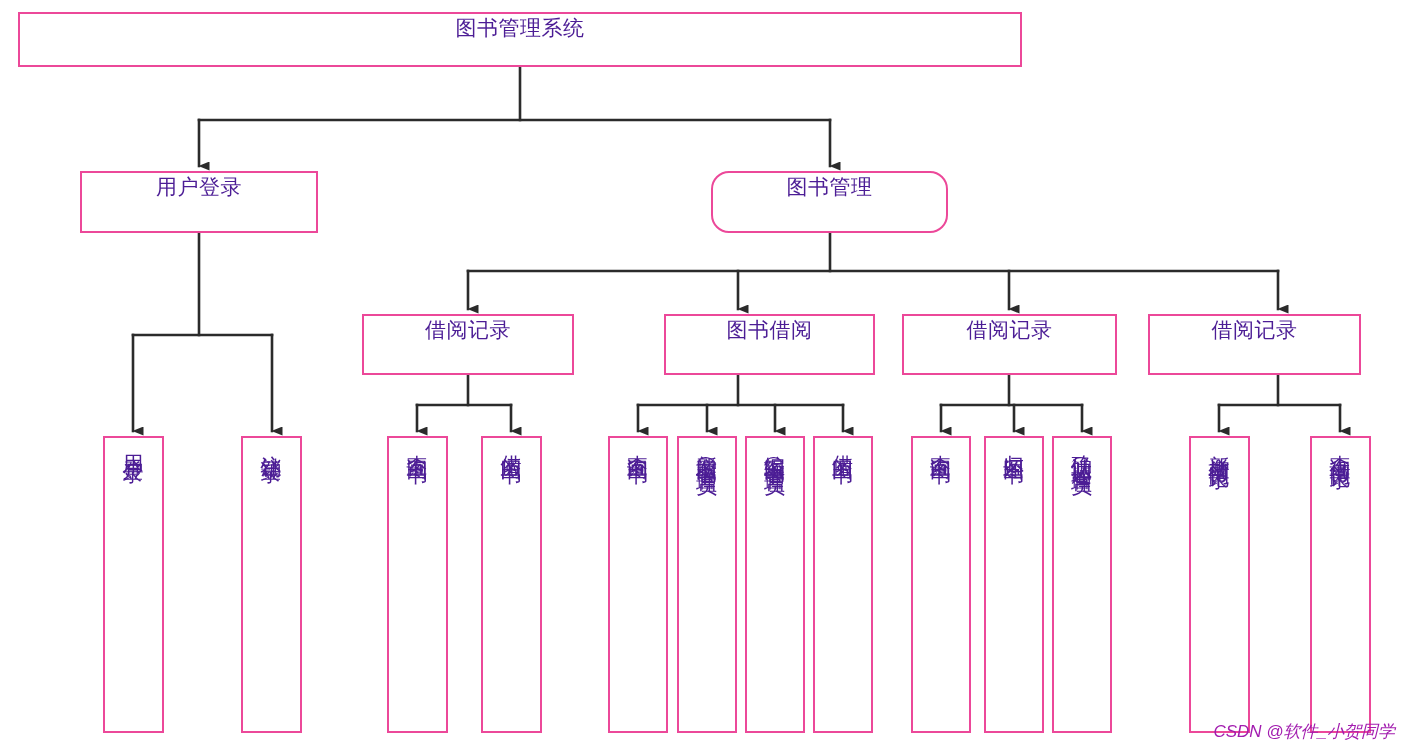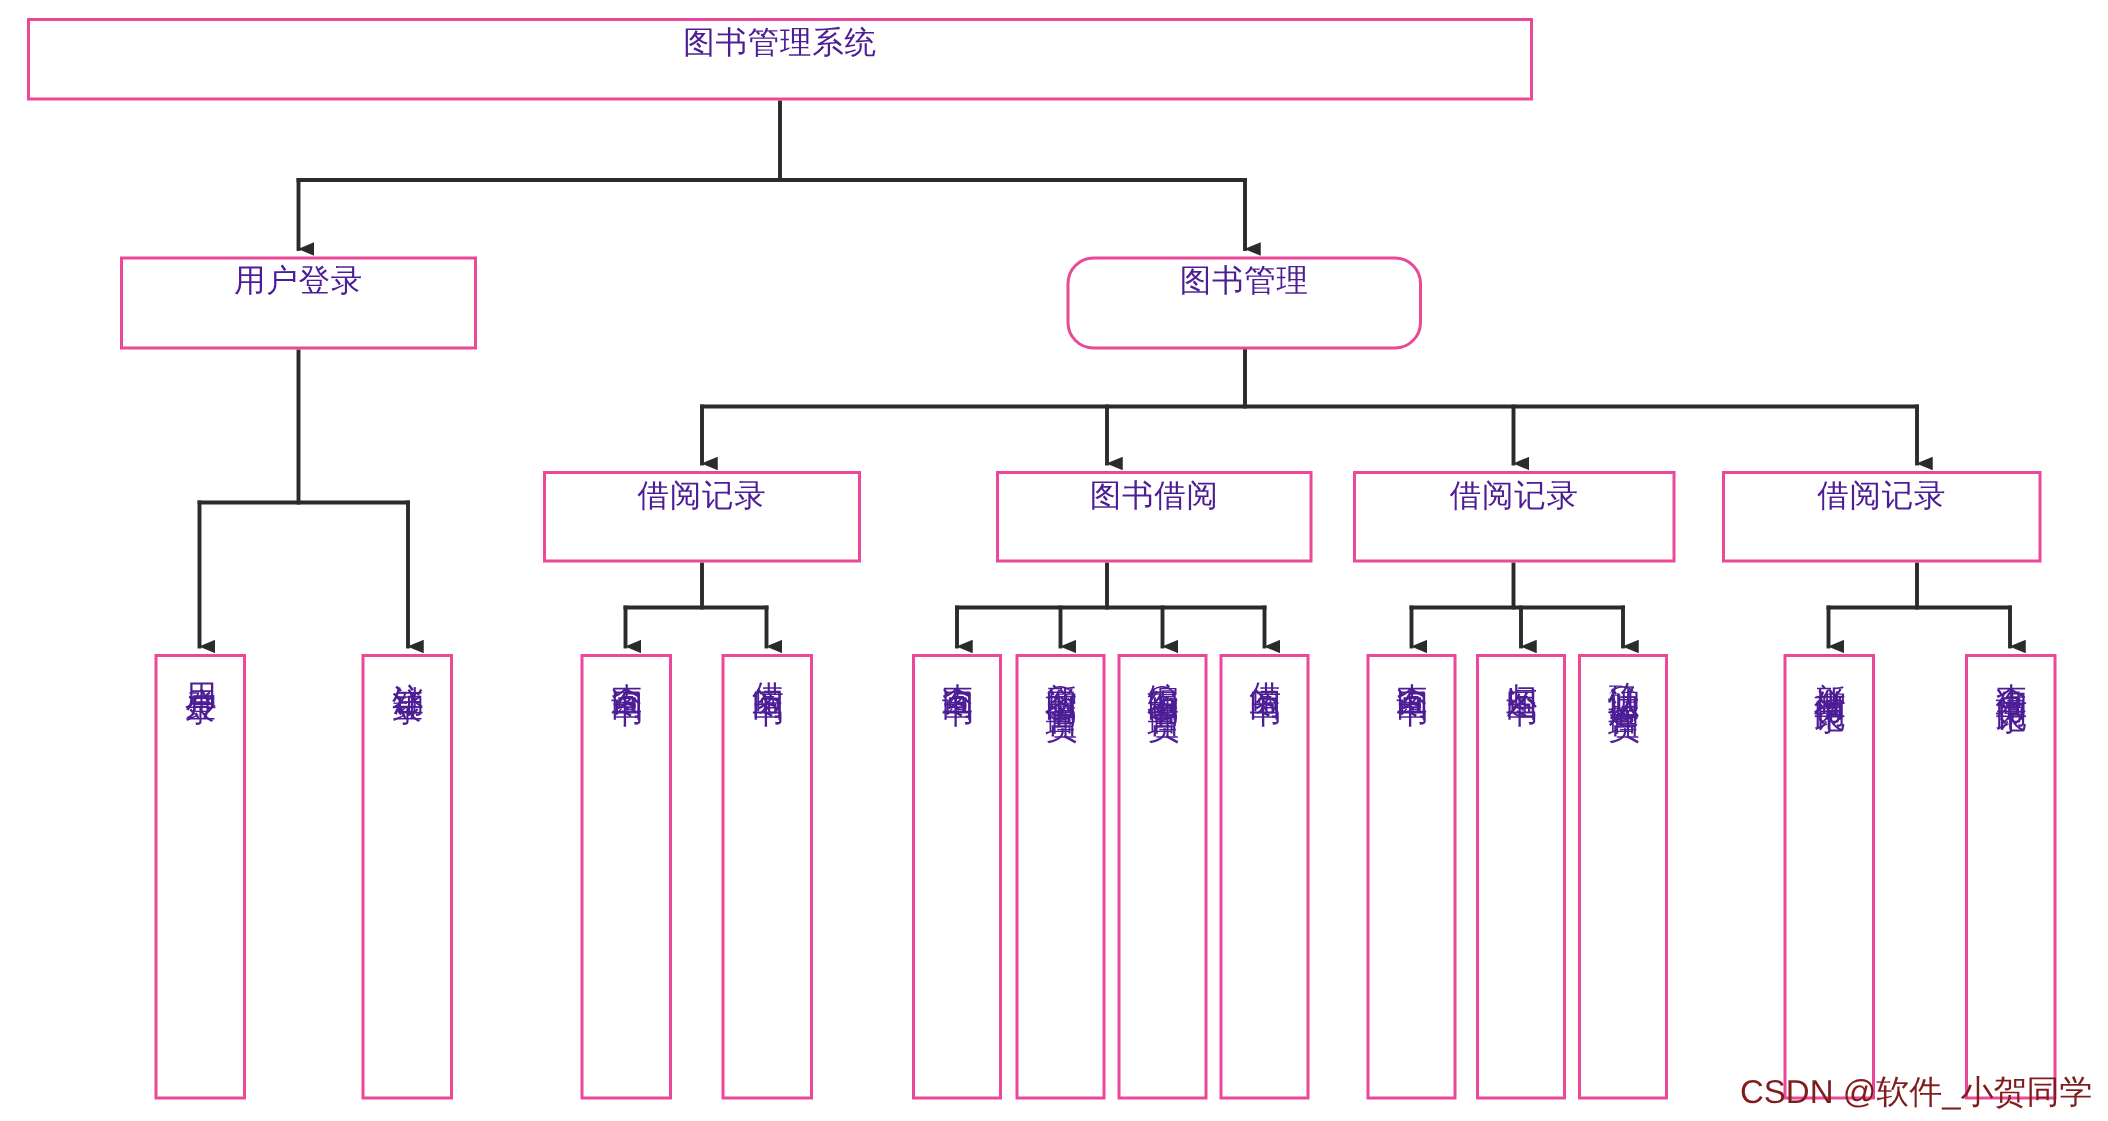--- a/index.html
+++ b/index.html
@@ -47,24 +47,25 @@
     line-height: 1;
     white-space: nowrap;
   }
   .node .hlabel {
     white-space: nowrap;
   }
   .watermark {
     position: absolute;
     right: 10px;
     bottom: 4px;
-    font-size: 22px;
-    color: #7f1d1d;
+    font-size: 17px;
+    color: #a21caf;
     white-space: nowrap;
     pointer-events: none;
+    font-style: italic;
   }
 </style>
 </head>
 <body>
 
 <div id="diagram-root">
 
   <svg class="connectors" viewBox="0 0 1405 747" xmlns="http://www.w3.org/2000/svg">
     <defs>
       <marker id="arrowhead" markerWidth="9" markerHeight="11" refX="4.5" refY="10.5" orient="auto" markerUnits="userSpaceOnUse">

